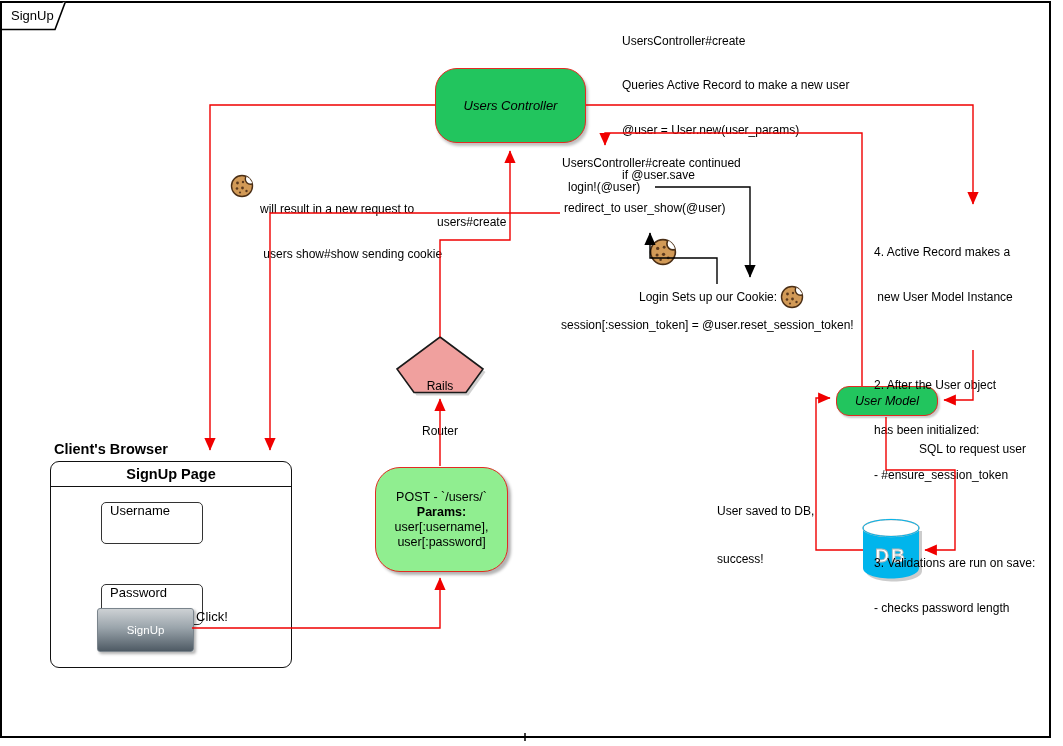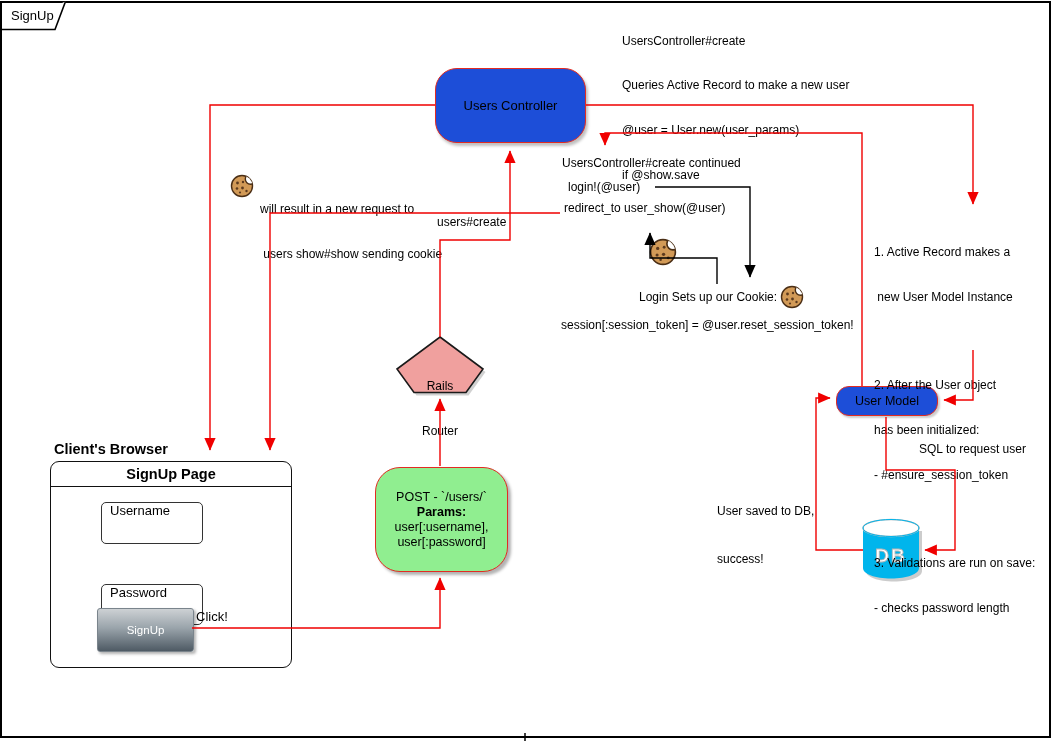--- a/index.html
+++ b/index.html
@@ -2,21 +2,21 @@
 <html><head>
 <meta charset="utf-8">
 <style>
   html,body{margin:0;padding:0;background:#fff;}
   #canvas{position:relative;width:1063px;height:746px;background:#fff;overflow:hidden;
           font-family:"Liberation Sans",sans-serif;color:#000;}
   .abs{position:absolute;}
   .t{font-size:12px;line-height:15px;white-space:pre;}
   .t13{font-size:13px;white-space:pre;}
   .node{position:absolute;box-sizing:border-box;display:flex;align-items:center;justify-content:center;text-align:center;}
-  .pink{background:#1d4ed8;border:1.4px solid #E22B22;}
+  .pink{background:#22c55e;border:1.4px solid #E22B22;font-style:italic;}
   .shadowed{box-shadow:2px 3px 3px rgba(0,0,0,0.25);}
   .svglayer{position:absolute;left:0;top:0;pointer-events:none;}
   #shapes{z-index:1;} 
   .txt{z-index:2;}
   #wires{z-index:3;}
   .bold{font-weight:bold;}
   .center{text-align:center;}
   #start{font-size:48px;font-weight:bold;letter-spacing:0.5px;}
   .browser-box{border:1.6px solid #111;border-radius:9px;background:#fff;}
   .field{border:1.1px solid #333;border-radius:5px;background:#fff;display:flex;padding-left:8px;font-size:13px;}
@@ -74,39 +74,39 @@
   <div class="abs txt t13" style="left:11px;top:8px;">SignUp</div>
 
   <div class="node pink shadowed" style="left:435px;top:68px;width:151px;height:75px;border-radius:22px;font-size:13px;">
     <span>Users Controller</span>
   </div>
 
   <div class="abs txt t" style="left:622px;top:34px;">UsersController#create</div>
   <div class="abs txt t" style="left:622px;top:48px;">
     <div>Queries Active Record to make a new user</div>
     <div>@user = User.new(user_params)</div>
-    <div>if @show.save</div>
+    <div>if @user.save</div>
   </div>
 
   <div class="abs txt t" style="left:260px;top:172px;">
     <div>will result in a new request to</div>
     <div> users show#show sending cookie</div>
   </div>
 
   <div class="abs txt t" style="left:562px;top:156px;">UsersController#create continued</div>
   <div class="abs txt t" style="left:568px;top:180px;">login!(@user)</div>
   <div class="abs txt t" style="left:564px;top:201px;">redirect_to user_show(@user)</div>
 
   <div class="abs txt t" style="left:437px;top:215px;">users#create</div>
 
   <div class="abs txt t" style="left:639px;top:290px;">Login Sets up our Cookie:</div>
   <div class="abs txt t" style="left:561px;top:318px;">session[:session_token] = @user.reset_session_token!</div>
 
   <div class="abs txt t" style="left:874px;top:215px;">
-    <div>1. Active Record makes a</div>
+    <div>4. Active Record makes a</div>
     <div> new User Model Instance</div>
     <div style="height:13px;"></div>
     <div>2. After the User object</div>
     <div>has been initialized:</div>
     <div>- #ensure_session_token</div>
     <div style="height:13px;"></div>
     <div>3. Validations are run on save:</div>
     <div>- checks password length</div>
   </div>
 

